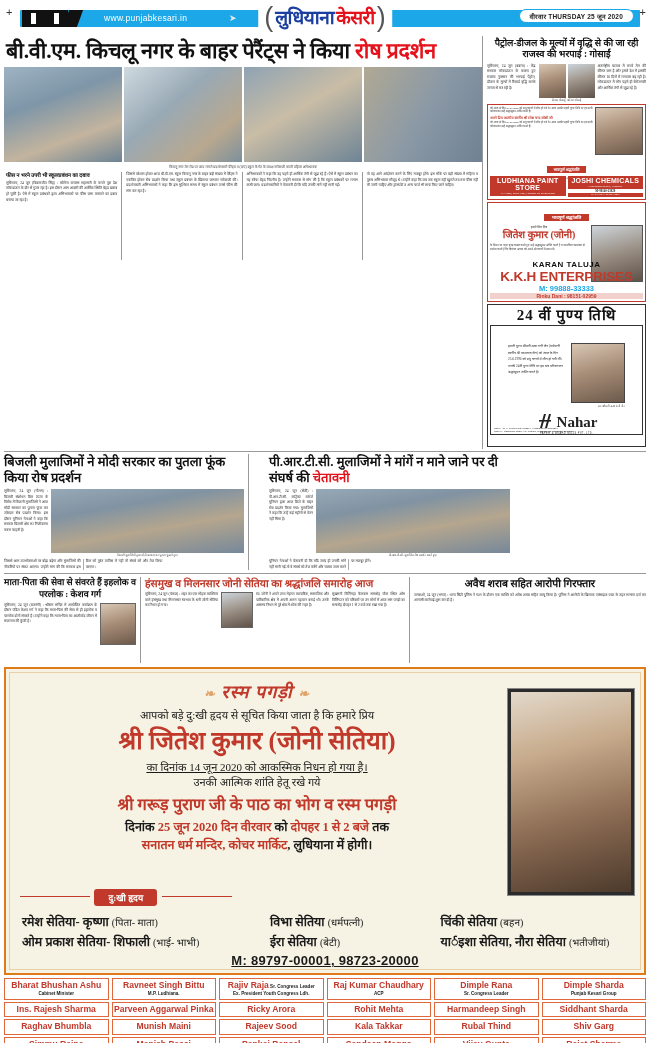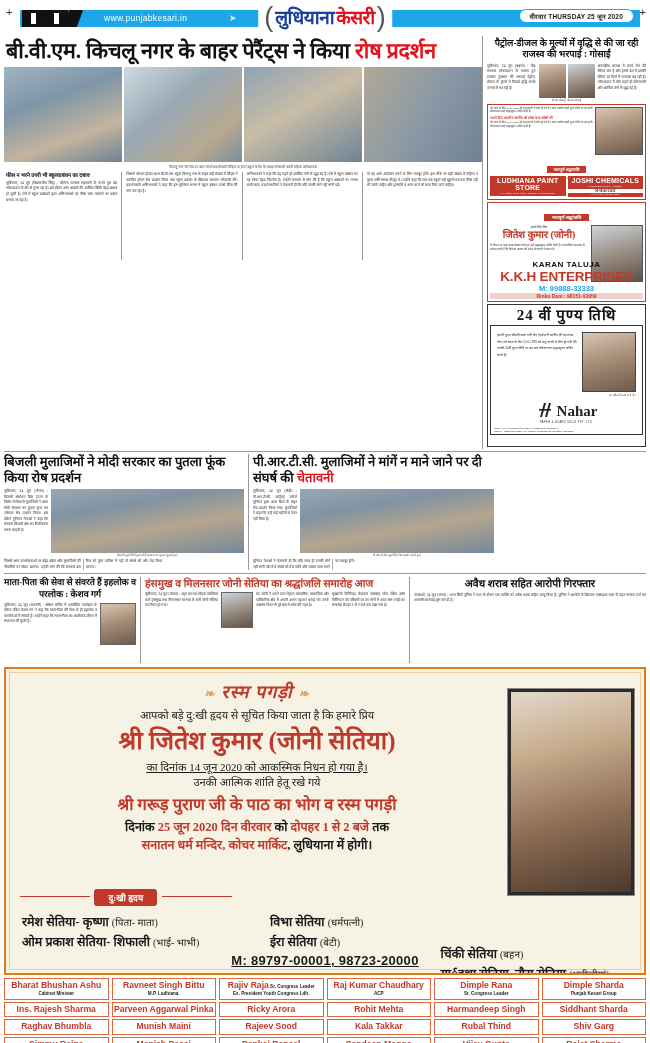--- a/index.html
+++ b/index.html
@@ -214,21 +214,21 @@
         <div style="position:absolute;left:2px;right:2px;bottom:2px;text-align:center;">
           <div style="font-weight:bold;font-size:8px;color:#111;letter-spacing:.5px;">KARAN TALUJA</div>
           <div style="font-weight:bold;font-size:13.5px;color:#c0392b;letter-spacing:-.2px;">K.K.H ENTERPRISES</div>
           <div style="font-weight:bold;font-size:7.5px;color:#1ba7e8;">M: 99888-33333</div>
           <div style="font-weight:bold;font-size:5px;color:#c0392b;background:#f2d0cc;">Rinku Dani : 98151-02959</div>
         </div>
       </div>
 
       <div class="ad" style="height:143px;padding:2px;border:1px solid #333;">
         <div class="hl" style="font-size:15px;text-align:center;letter-spacing:1px;">24 वीं पुण्य तिथि</div>
-        <div style="border:1px solid #333;margin-top:2px;padding:6px;height:110px;box-sizing:border-box;position:relative;">
+        <div style="border:1px solid #333;margin-top:2px;padding:17px;height:110px;box-sizing:border-box;position:relative;">
           <div style="display:flex;gap:3px;">
             <div class="admicro" style="flex:1;font-size:3.4px;line-height:1.9;">हमारी पूज्य श्रीमती ऊषा रानी जैन (धर्मपत्नी स्वर्गीय श्री पदमराज जैन) जो आज के दिन 25.6.1996 को प्रभु चरणों में लीन हो गयी थीं। उनकी 24वीं पुण्य तिथि पर हम सब परिवारजन श्रद्धासुमन अर्पित करते हैं।</div>
             <div class="portrait" style="width:52px;height:58px;border:1px solid #444;"></div>
           </div>
           <div class="cap" style="text-align:right;font-size:3px;margin-top:1px;">स्व. श्रीमती ऊषा रानी जैन</div>
           <div style="text-align:center;margin-top:4px;display:flex;align-items:center;justify-content:center;gap:3px;">
             <span>
               <svg width="18" height="16" viewBox="0 0 18 16" aria-hidden="true">
                 <polygon points="4,16 8,2 10,2 6,16" fill="#222"></polygon>
                 <polygon points="9,16 13,2 15,2 11,16" fill="#222"></polygon>
@@ -254,21 +254,21 @@
       <div style="display:flex;gap:3px;margin-top:3px;">
         <div class="body-txt" style="width:44px;">लुधियाना, 24 जून (गौतम) : बिजली संशोधन बिल 2020 के विरोध में बिजली मुलाजिमों ने आज मोदी सरकार का पुतला फूंक कर जोरदार रोष प्रदर्शन किया। इस दौरान यूनियन नेताओं ने कहा कि सरकार बिजली क्षेत्र का निजीकरण करना चाहती है।</div>
         <div style="flex:1;">
           <div class="photo grp" style="height:64px;"></div>
           <div class="cap" style="font-size:3px;">बिजली मुलाजिमों द्वारा मोदी सरकार का पुतला फूंकते हुए।</div>
         </div>
       </div>
       <div class="body-txt" style="margin-top:2px;column-count:3;column-gap:5px;column-rule:1px solid #aaa;">जिससे आम उपभोक्ताओं पर बोझ बढ़ेगा और मुलाजिमों की नौकरियों पर संकट आएगा। उन्होंने मांग की कि सरकार इस बिल को तुरंत वापिस ले नहीं तो संघर्ष को और तेज किया जाएगा।</div>
     </div>
 
-    <div style="width:241px;padding-left:4px;" class="col-rule">
+    <div style="width:241px;padding-left:20px;" class="col-rule">
       <div class="hl" style="font-size:13px;line-height:1.25;">
         <span>पी.आर.टी.सी. मुलाजिमों ने मांगें न माने जाने पर दी संघर्ष की </span><span class="red">चेतावनी</span>
       </div>
       <div style="display:flex;gap:3px;margin-top:3px;">
         <div class="body-txt" style="width:44px;">लुधियाना, 24 जून (सेठी) : पी.आर.टी.सी. कांट्रैक्ट वर्कर्ज यूनियन द्वारा आज डिपो के बाहर रोष प्रदर्शन किया गया। मुलाजिमों ने कहा कि उन्हें कई महीनों से वेतन नहीं मिला है।</div>
         <div style="flex:1;">
           <div class="photo grp" style="height:64px;"></div>
           <div class="cap" style="font-size:3px;">पी.आर.टी.सी. मुलाजिम रोष प्रदर्शन करते हुए।</div>
         </div>
       </div>
@@ -347,21 +347,21 @@
       <div style="flex:.85;">
         <div class="fam-n">
           <span>विभा सेतिया</span>
           <small>(धर्मपत्नी)</small>
         </div>
         <div class="fam-n" style="margin-top:3px;">
           <span>ईरा सेतिया</span>
           <small>(बेटी)</small>
         </div>
       </div>
-      <div style="flex:1;margin-top:32px;">
+      <div style="flex:1;">
         <div class="fam-n">
           <span>चिंकी सेतिया</span>
           <small>(बहन)</small>
         </div>
         <div class="fam-n" style="margin-top:3px;">
           <span>यार्इशा सेतिया, नौरा सेतिया</span>
           <small>(भतीजीयां)</small>
         </div>
       </div>
     </div>

